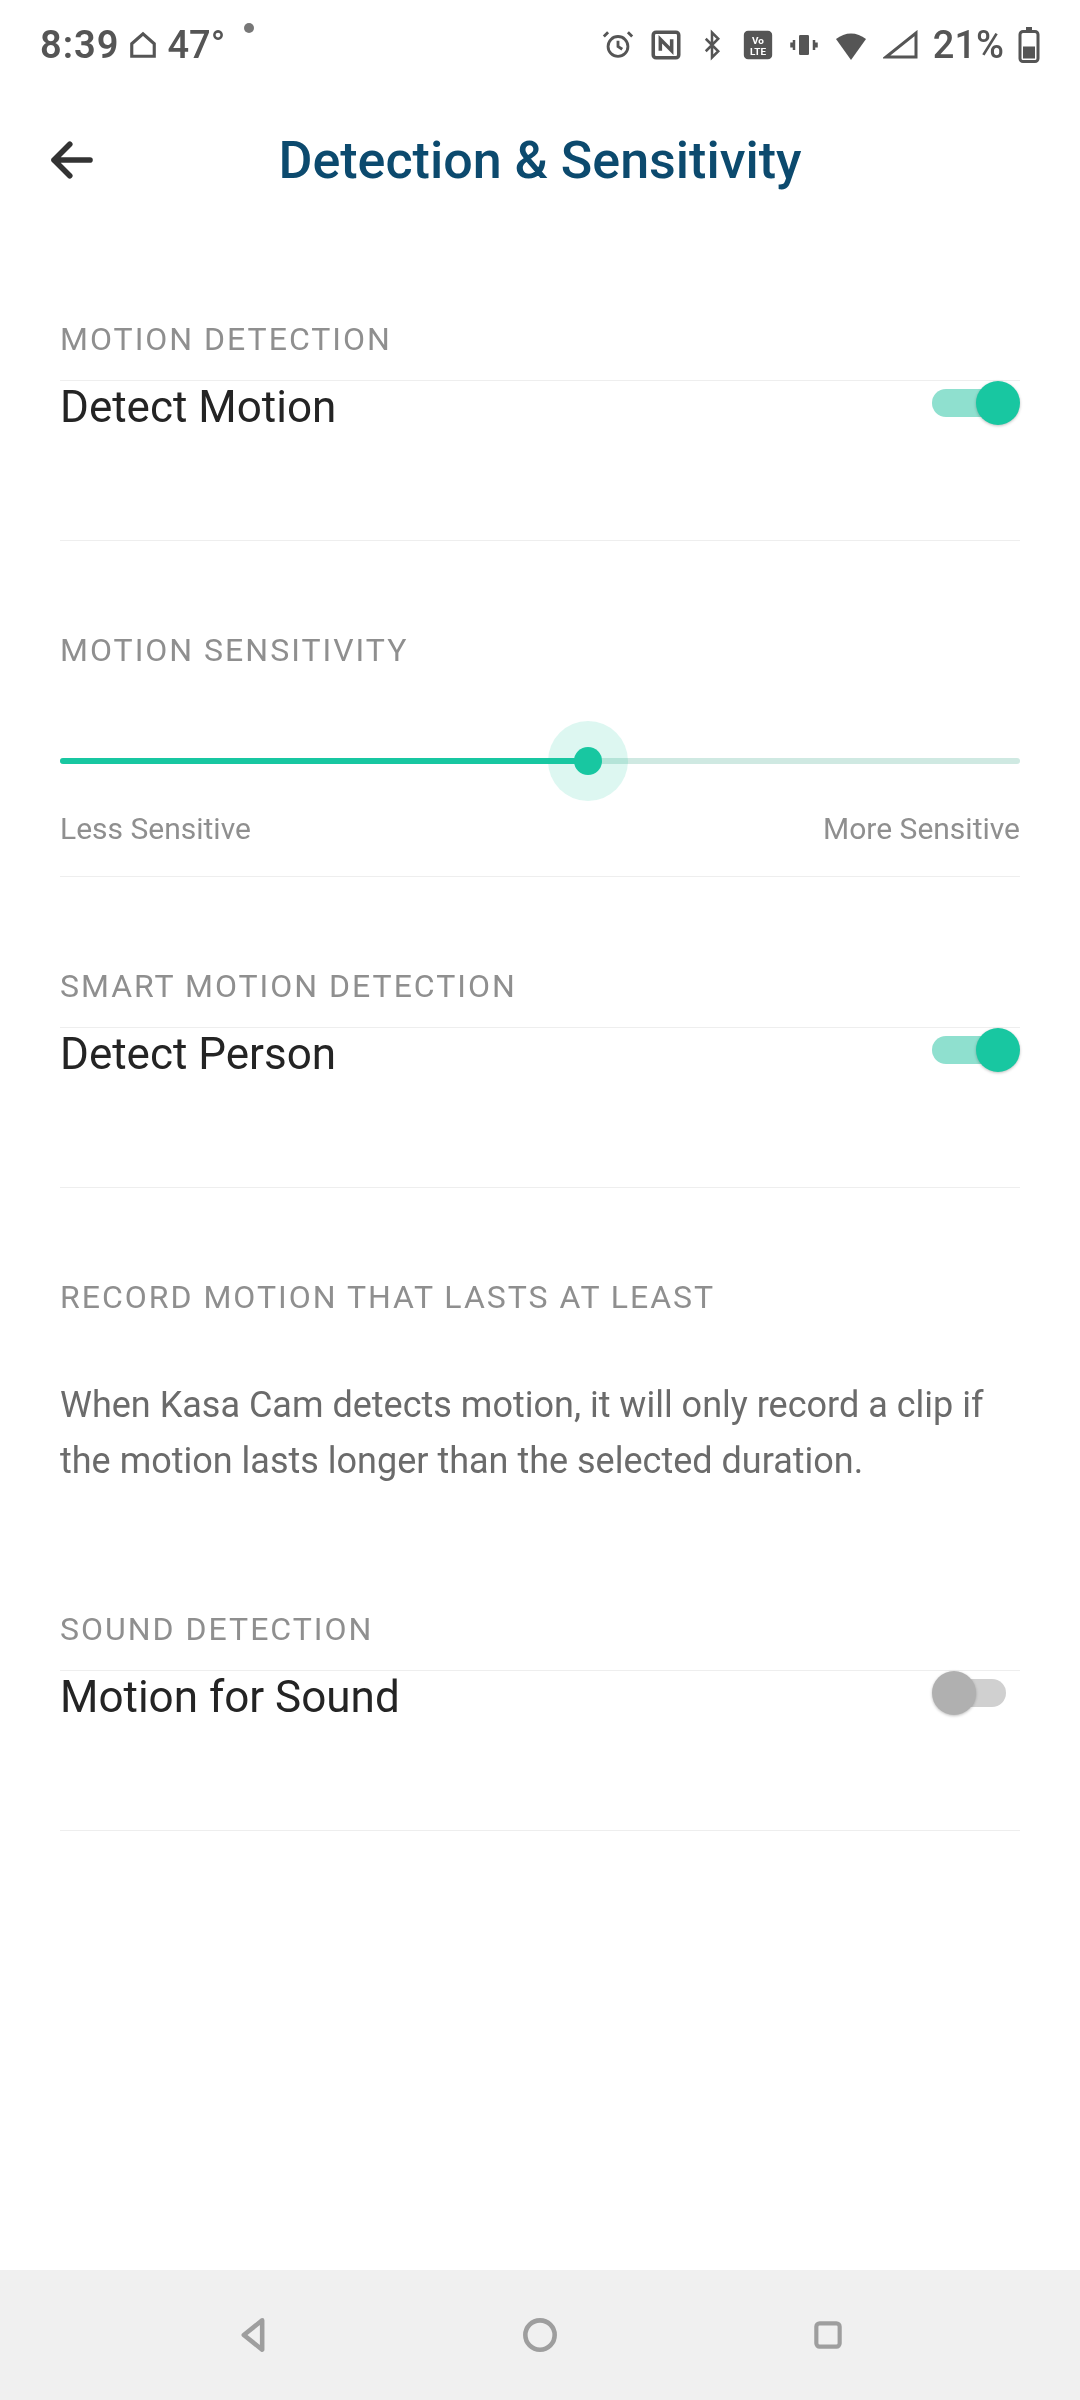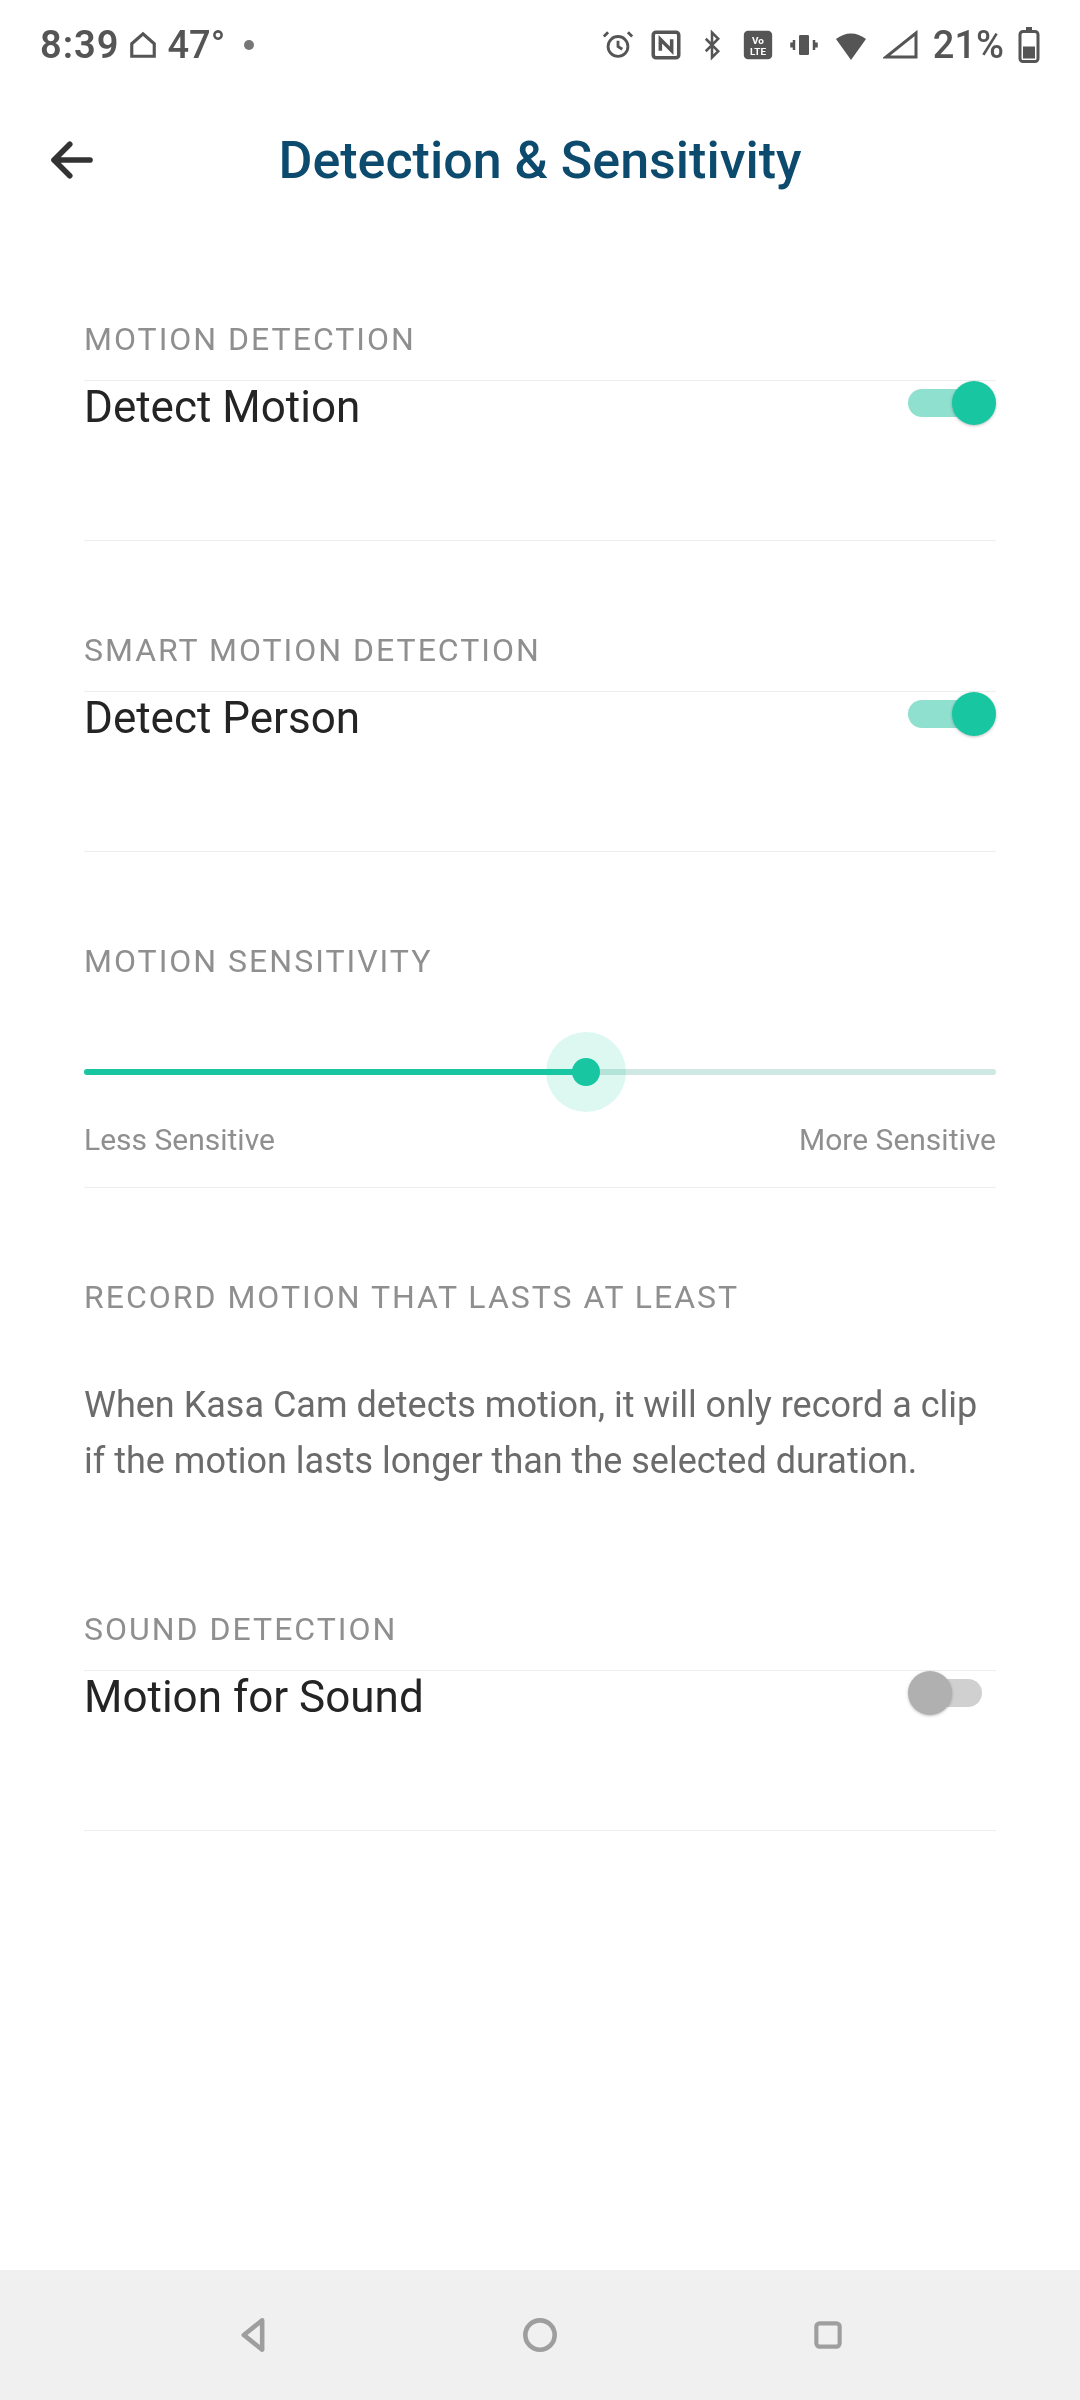--- a/index.html
+++ b/index.html
@@ -1,32 +1,32 @@
 <!DOCTYPE html>
 <html><head>
 <meta charset="utf-8">
 <style>
   * { box-sizing: border-box; margin: 0; padding: 0; }
   html, body { width: 1080px; height: 2400px; font-family: -apple-system, Roboto, "Helvetica Neue", Arial, sans-serif; background: #ffffff; color: #222; }
   
   
   .status-bar { height: 90px; display: flex; align-items: center; padding: 0 40px; font-size: 38px; color: #555; font-weight: 500; }
-  .status-left { display: flex; align-items: center; gap: 9px; }
+  .status-left { display: flex; gap: 9px; }
   .status-bar .time { font-weight: 600; letter-spacing: 1px; }
   .status-right { margin-left: auto; display: flex; align-items: center; gap: 14px; }
   .status-icon { display: inline-flex; align-items: center; justify-content: center; }
   .dot { width: 10px; height: 10px; background:#777; border-radius:50%; margin-left:10px; }
   
   
   .header { height: 140px; display: flex; align-items: center; padding: 0 40px; }
   .back-btn { width: 64px; height: 64px; display:flex; align-items:center; justify-content:center; }
   .page-title { flex:1; text-align:center; font-size: 52px; font-weight: 500; color:#0c4a6e; margin-right:64px; }
   
   
-  .content { padding: 0 84px; }
+  .content { padding: 0 60px; }
   .section { margin-top: 90px; }
   .section-header { font-size: 32px; letter-spacing: 2px; color: #8f8f8f; text-transform: uppercase; padding-bottom: 22px; border-bottom: 1px solid #eee; }
   .row { display:flex; height: 160px; border-bottom: 1px solid #eee; }
   .row-label { font-size: 44px; color: #242424; flex:1; }
   
   
   .toggle { position: relative; width: 88px; height: 44px; }
   .toggle-track { position:absolute; left:0; top:8px; width: 72px; height: 28px; border-radius: 14px; }
   .toggle-thumb { position:absolute; width: 44px; height: 44px; border-radius: 50%; top:0; box-shadow: 0 1px 3px rgba(0,0,0,0.25); }
   .toggle.on .toggle-track { background: #8fe0cf; }
@@ -134,47 +134,47 @@
     <div class="row">
       <div class="row-label">Detect Motion</div>
       <div class="toggle on">
         <div class="toggle-track"></div>
         <div class="toggle-thumb"></div>
       </div>
     </div>
   </div>
 
   <div class="section">
-    <div class="section-header">SMART MOTION DETECTION</div>
-    <div class="row">
-      <div class="row-label">Detect Person</div>
-      <div class="toggle on">
-        <div class="toggle-track"></div>
-        <div class="toggle-thumb"></div>
-      </div>
-    </div>
-  </div>
-
-  <div class="section">
     <div class="section-header" style="border-bottom:none;">MOTION SENSITIVITY</div>
     <div class="slider-block">
       <div class="slider">
         <div class="slider-track"></div>
         <div class="slider-fill" style="width:55%;"></div>
         <div class="slider-glow" style="left:55%;"></div>
         <div class="slider-thumb" style="left:55%;"></div>
       </div>
       <div class="slider-labels">
         <span>Less Sensitive</span>
         <span class="right">More Sensitive</span>
       </div>
     </div>
   </div>
 
   <div class="section">
+    <div class="section-header">SMART MOTION DETECTION</div>
+    <div class="row">
+      <div class="row-label">Detect Person</div>
+      <div class="toggle on">
+        <div class="toggle-track"></div>
+        <div class="toggle-thumb"></div>
+      </div>
+    </div>
+  </div>
+
+  <div class="section">
     <div class="section-header" style="border-bottom:none;">RECORD MOTION THAT LASTS AT LEAST</div>
     <div class="help-text">When Kasa Cam detects motion, it will only record a clip if the motion lasts longer than the selected duration.</div>
   </div>
 
   <div class="section">
     <div class="section-header">SOUND DETECTION</div>
     <div class="row">
       <div class="row-label">Motion for Sound</div>
       <div class="toggle off">
         <div class="toggle-track"></div>

